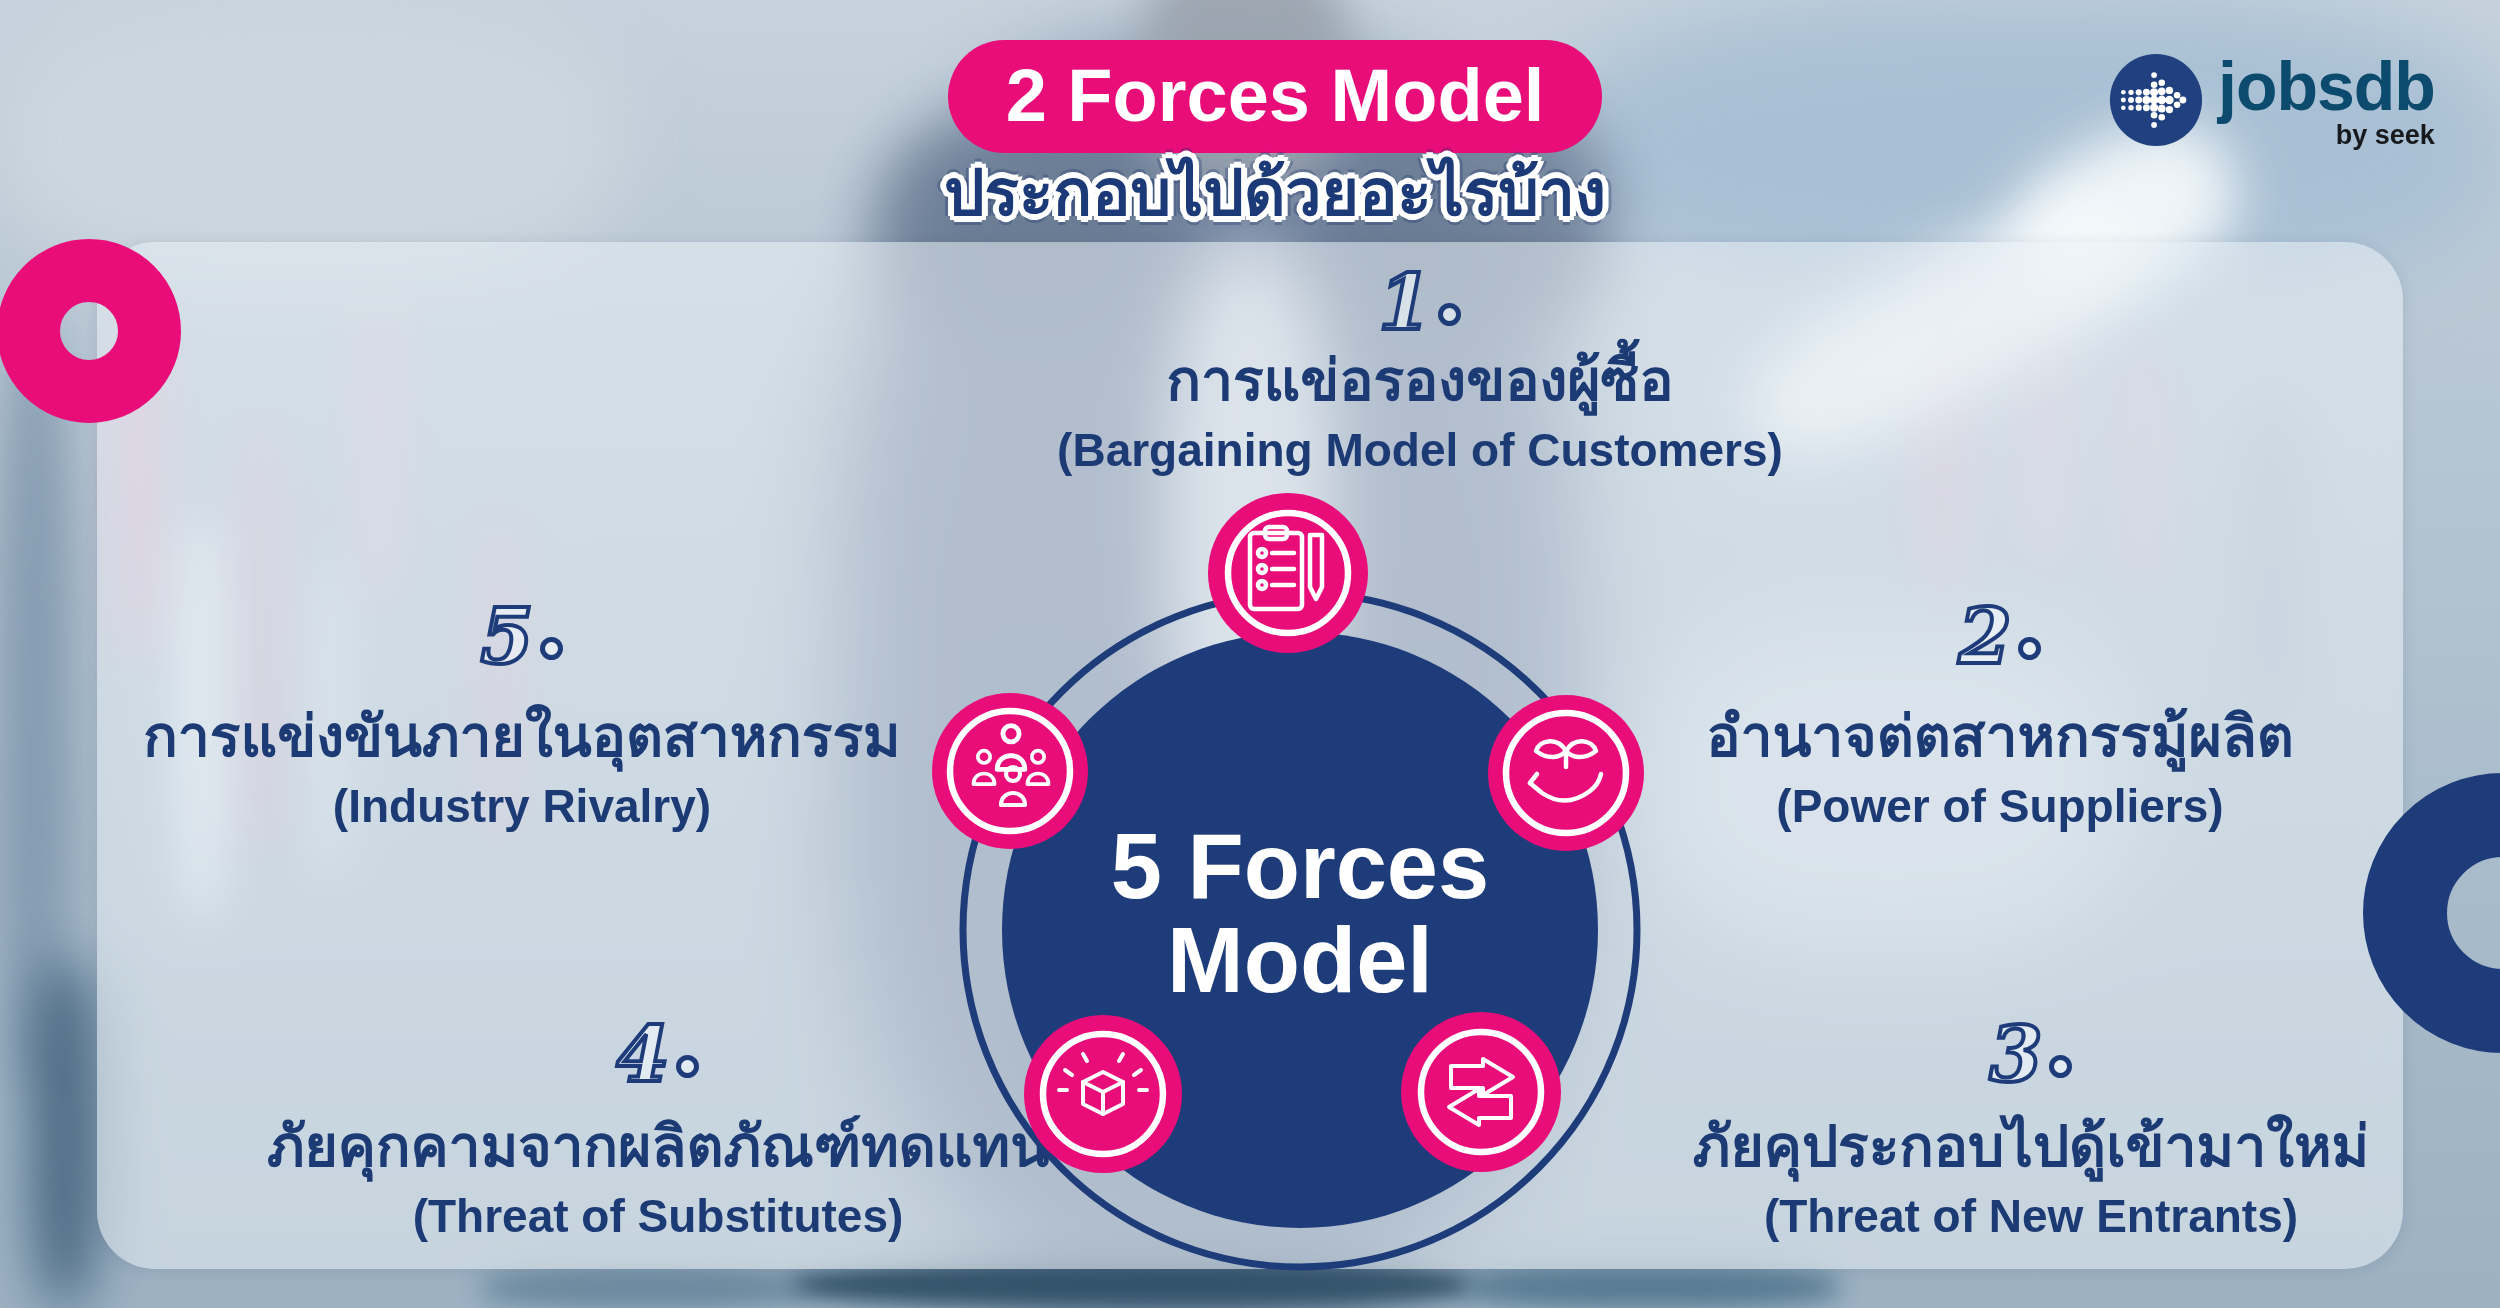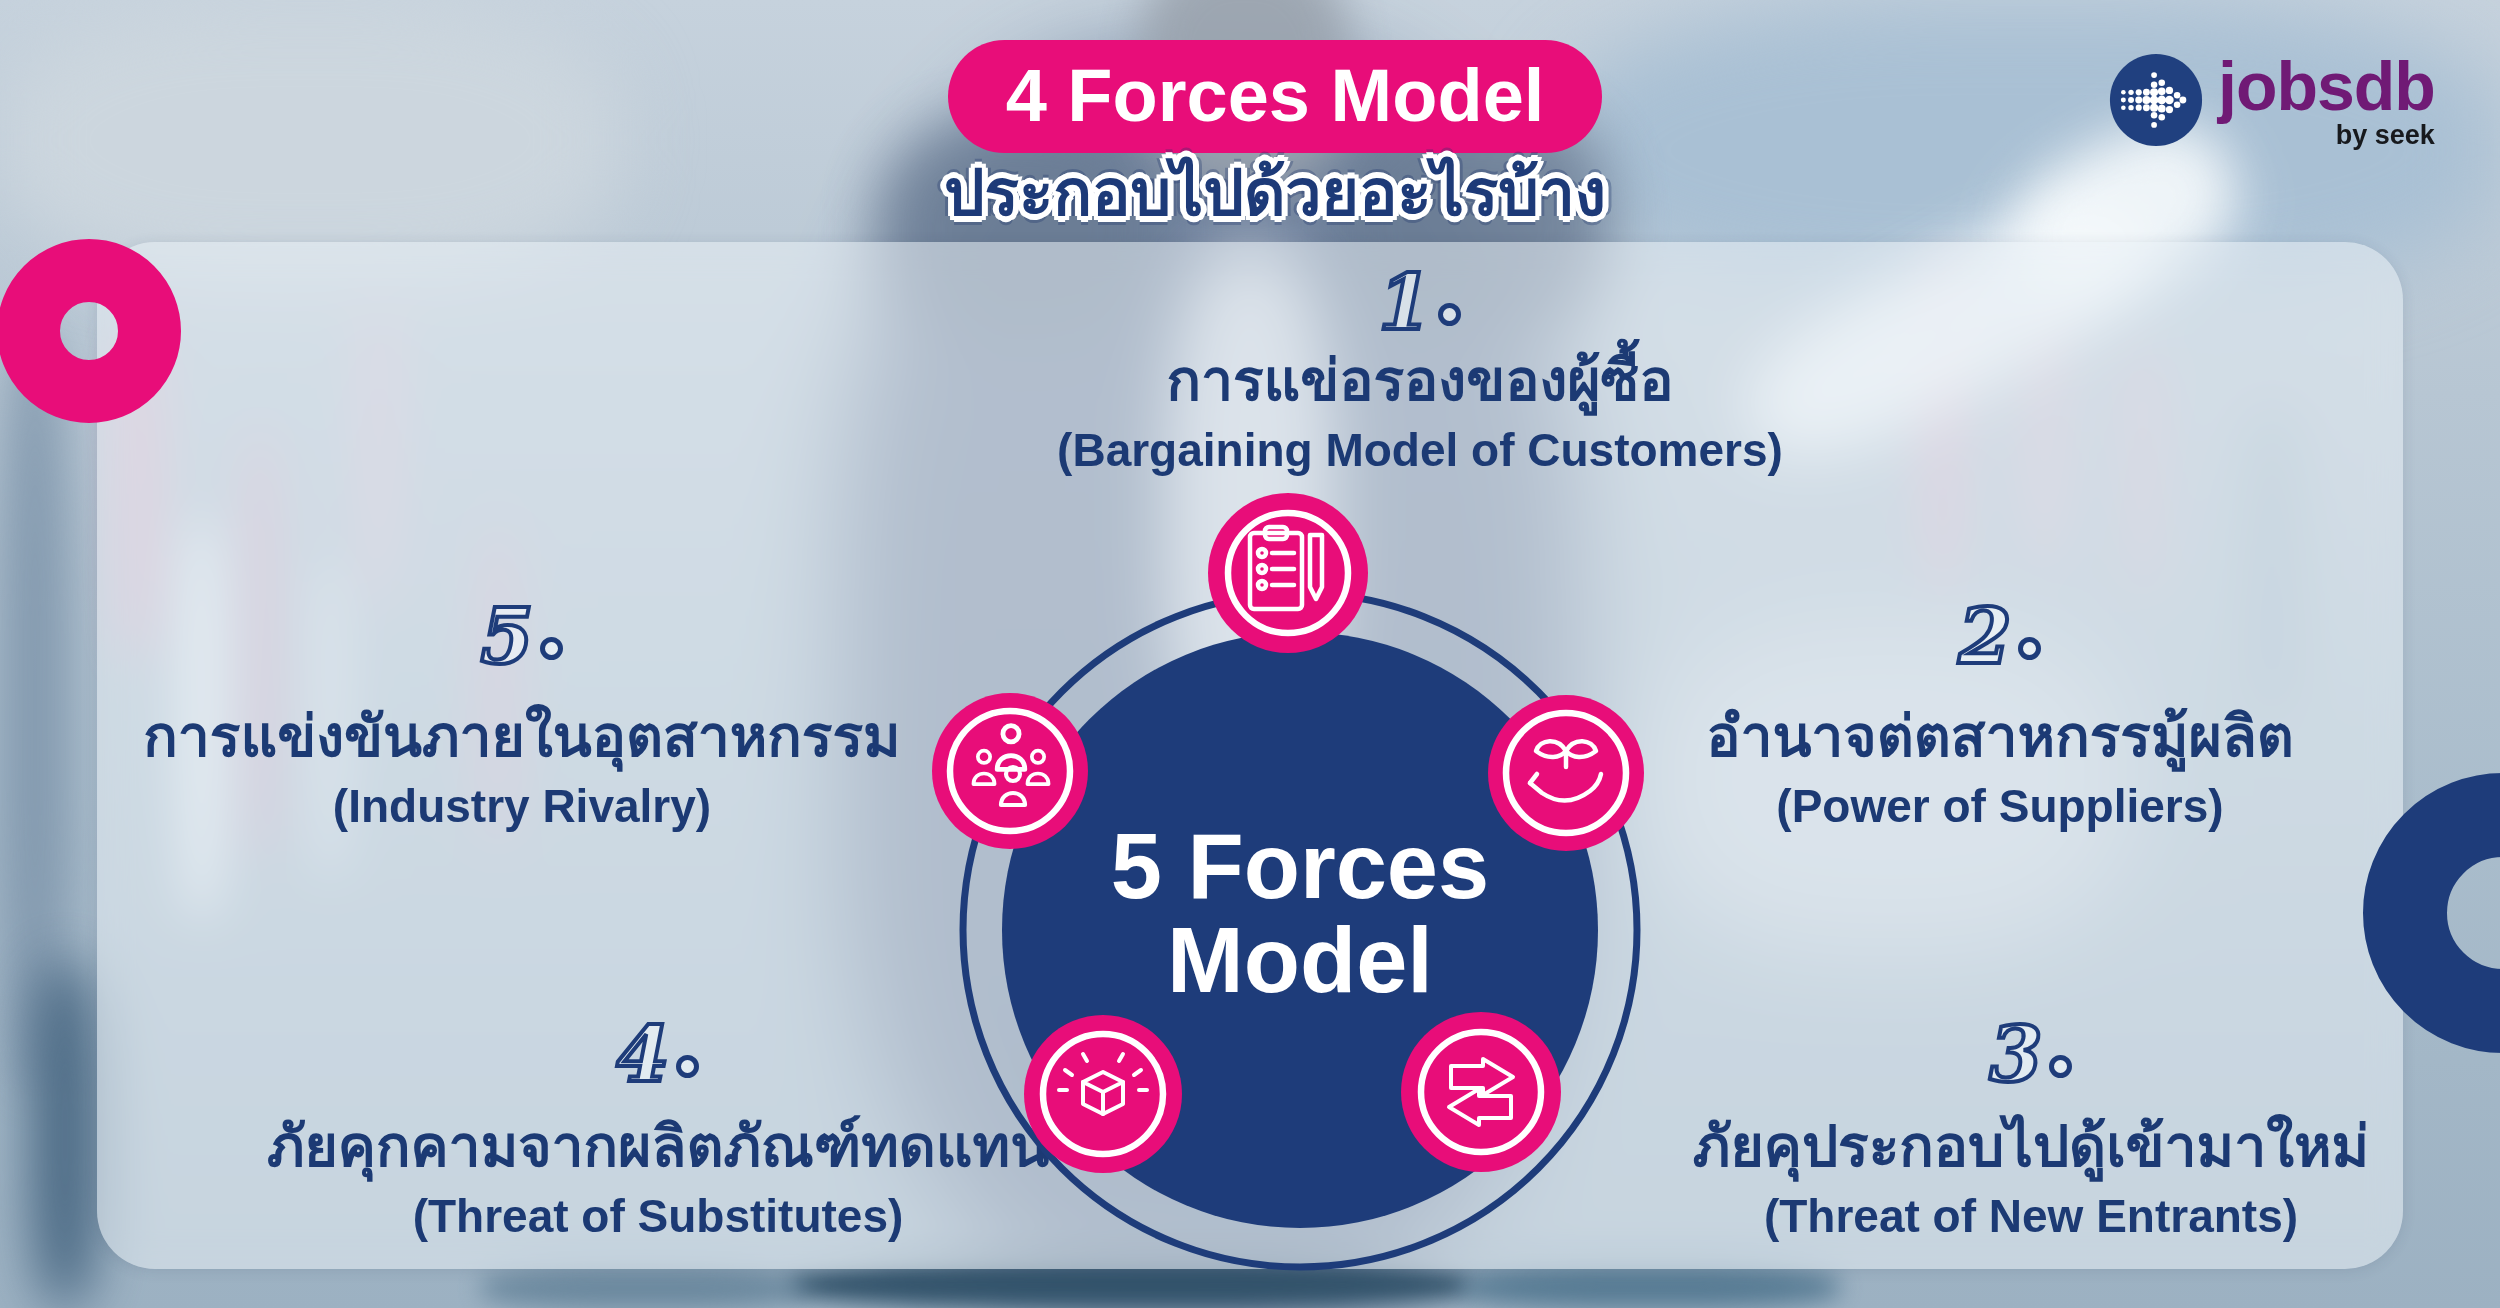--- a/index.html
+++ b/index.html
@@ -24,21 +24,21 @@
         padding:10px 58px;font-size:74px;font-weight:700;line-height:1.25;}
   .subtitle{margin-top:2px;font-size:64px;font-weight:700;color:#1d3a78;line-height:1.2;
         text-shadow:-6px 0 0 #fff,6px 0 0 #fff,0 -6px 0 #fff,0 6px 0 #fff,
         -4px -4px 0 #fff,4px -4px 0 #fff,-4px 4px 0 #fff,4px 4px 0 #fff,
         -9px 0 0 rgba(25,50,105,.30),9px 0 0 rgba(25,50,105,.30),
         0 -9px 0 rgba(25,50,105,.30),0 9px 0 rgba(25,50,105,.30);}
   
   .logo{position:absolute;left:2108px;top:52px;z-index:3;display:flex;align-items:flex-start;}
   .logo-mark{width:96px;height:96px;}
   .logo-words{margin-left:14px;display:flex;flex-direction:column;align-items:flex-end;}
-  .logo-name{font-size:68px;font-weight:700;color:#701a75;line-height:1.0;letter-spacing:-1px;}
+  .logo-name{font-size:68px;font-weight:700;color:#0c4a6e;line-height:1.0;letter-spacing:-1px;}
   .logo-byline{font-size:27px;font-weight:700;color:#17191d;margin-top:2px;line-height:1;}
   
   .force{position:absolute;text-align:center;z-index:4;color:#1c3a74;}
   .force-number{font-family:"DejaVu Serif","Liberation Serif",serif;font-style:italic;font-weight:700;
         font-size:76px;line-height:1.08;color:rgba(244,248,251,.6);
         -webkit-text-stroke:4px #1e3c7a;}
   .num-dot{display:inline-block;width:13px;height:13px;border:5px solid #1e3c7a;border-radius:50%;
         background:rgba(244,248,251,.6);margin-left:7px;-webkit-text-stroke:0;vertical-align:3px;}
   .force-thai{font-size:57px;font-weight:700;line-height:1.28;}
   .force-eng{font-size:46px;font-weight:700;line-height:1.2;margin-top:6px;}
@@ -85,21 +85,21 @@
     <div class="blob" style="left:480px;top:1268px;width:330px;height:40px;background:#5d7d94;filter:blur(12px);opacity:.8;"></div>
     <div class="blob" style="left:1460px;top:1266px;width:380px;height:42px;background:#49708a;filter:blur(12px);opacity:.85;"></div>
   </div>
 
   <div class="panel"></div>
 
   <div class="donut pink"></div>
   <div class="donut blue"></div>
 
   <div class="header">
-    <div class="pill">4 Forces Model</div>
+    <div class="pill">2 Forces Model</div>
     <div class="subtitle">ประกอบไปด้วยอะไรบ้าง</div>
   </div>
 
   <div class="logo">
     <svg class="logo-mark" viewBox="-50 -50 100 100">
       <circle cx="0" cy="0" r="48" fill="#20407f"></circle>
       <g fill="#ffffff">
         <circle cx="-34" cy="-8" r="2.4"></circle>
           <circle cx="-34" cy="0" r="2.6"></circle>
           <circle cx="-34" cy="8" r="2.4"></circle>

